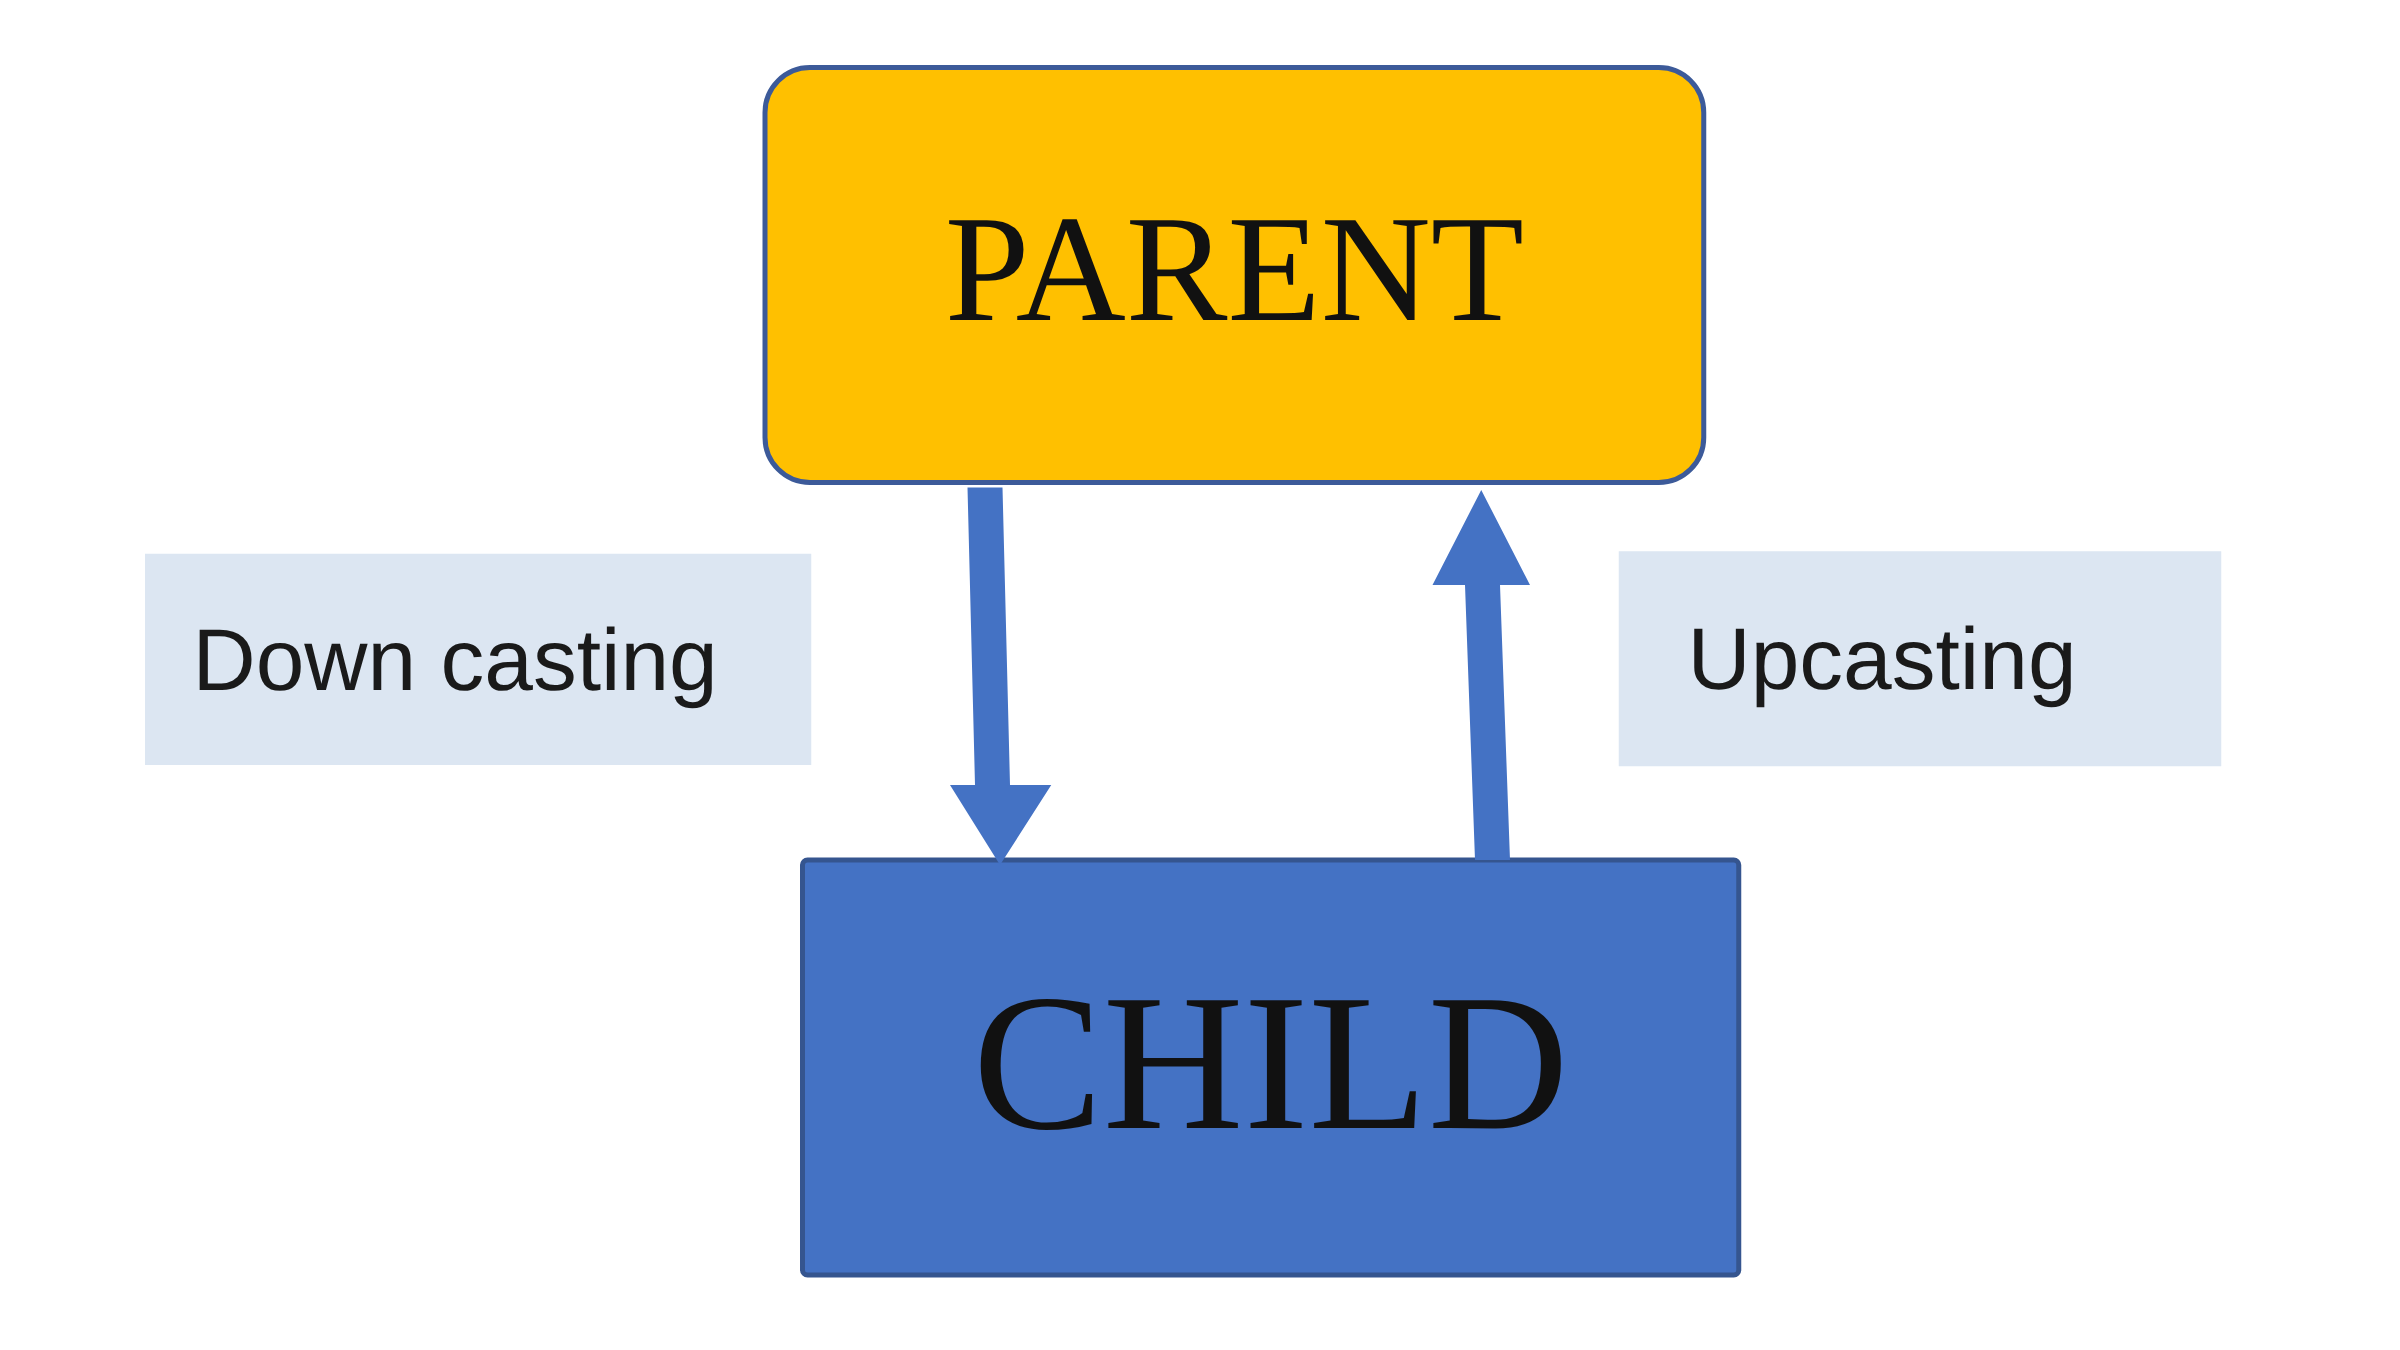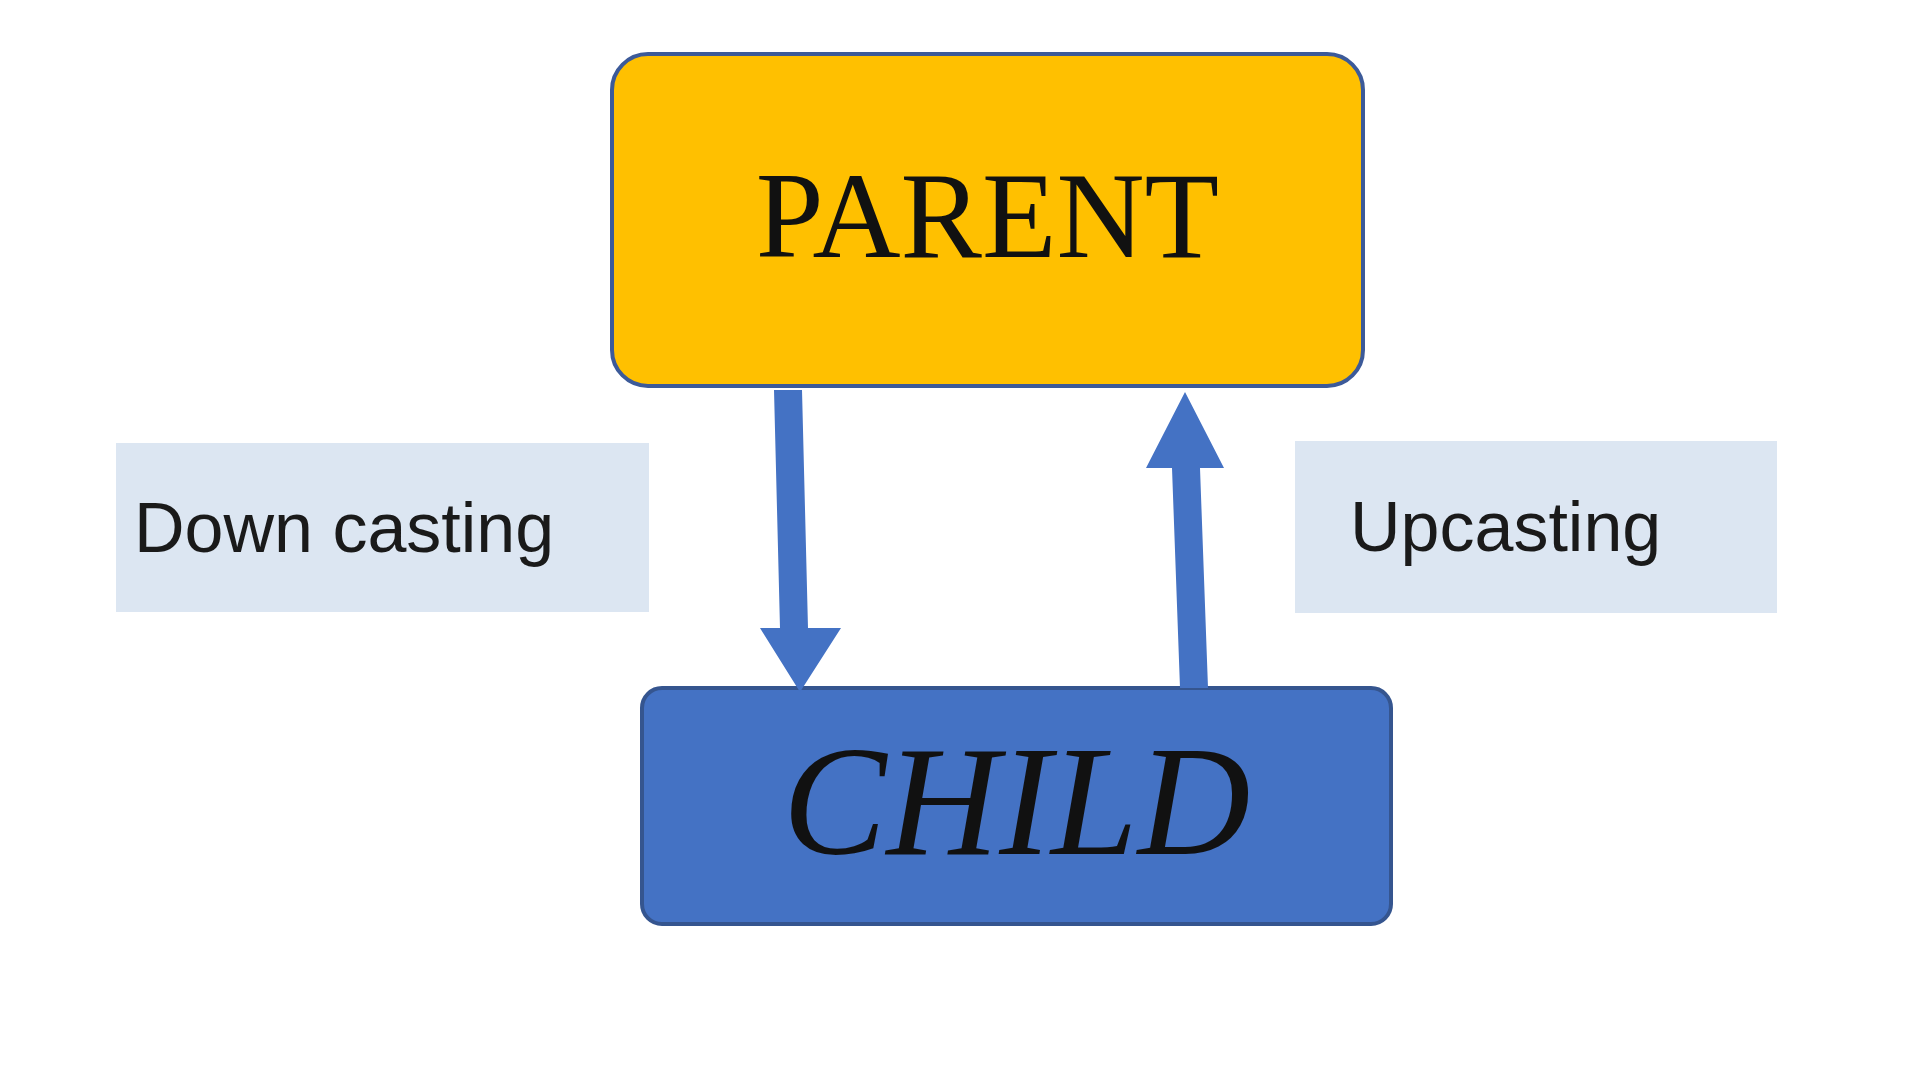--- a/index.html
+++ b/index.html
@@ -32,24 +32,23 @@
     width: 755px;
     height: 336px;
     border-radius: 38px;
     font-size: 122px;
     text-align: center;
   }
   .node-child {
     left: 640px;
     top: 686px;
     width: 753px;
-    height: 240px;
-    border-radius: 22px;
+    height: 336px;
+    border-radius: 6px;
     font-size: 156px;
-    font-style: italic;
   }
   .node-label {
     white-space: nowrap;
     line-height: 1;
     transform: translateY(-4px);
   }
   .edge-label {
     position: absolute;
     box-sizing: border-box;
     display: flex;
@@ -57,21 +56,21 @@
     color: #1a1a1a;
     font-size: 70px;
     line-height: 1;
     z-index: 1;
   }
   .edge-label-down {
     left: 116px;
     top: 443px;
     width: 533px;
     height: 169px;
-    padding-left: 18px;
+    padding-left: 38px;
   }
   .edge-label-up {
     left: 1295px;
     top: 441px;
     width: 482px;
     height: 172px;
     padding-left: 55px;
   }
   .arrow-layer {
     position: absolute;

